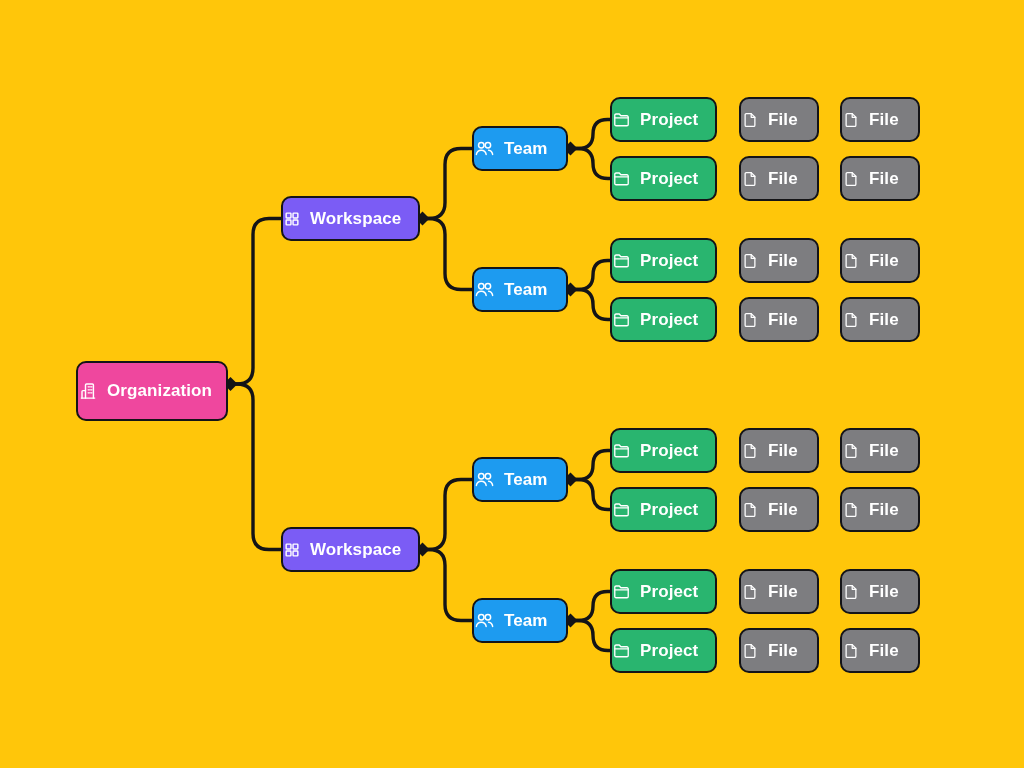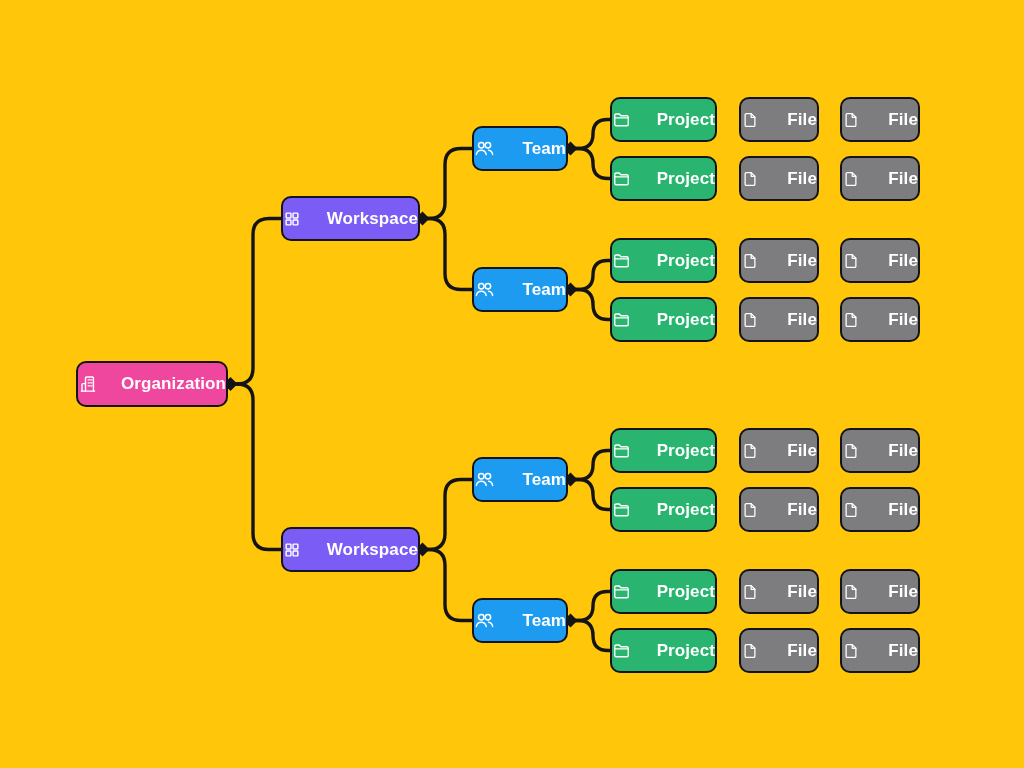--- a/index.html
+++ b/index.html
@@ -24,21 +24,21 @@
   #edge-layer path.edge {
     fill: none;
     stroke-width: 3.4;
     stroke-linecap: round;
   }
   .node {
     position: absolute;
     box-sizing: border-box;
     display: flex;
     align-items: center;
-    justify-content: space-between;
+    justify-content: flex-start;
     gap: 9px;
     border-radius: 10px;
     border: 2.6px solid;
     color: #ffffff;
     font-weight: 700;
     font-size: 17px;
     letter-spacing: 0.1px;
     cursor: default;
     user-select: none;
   }
@@ -75,21 +75,21 @@
       <path class="edge" d="M 568 620.5 H 578 Q 593 620.5 593 635.5 V 635.5 Q 593 650.5 608 650.5 H 610" stroke="#141417"></path>
       <polygon points="223.5,384 230.5,377 237.5,384 230.5,391" fill="#141417"></polygon>
       <polygon points="415.5,218.5 422.5,211.5 429.5,218.5 422.5,225.5" fill="#141417"></polygon>
       <polygon points="415.5,549.5 422.5,542.5 429.5,549.5 422.5,556.5" fill="#141417"></polygon>
       <polygon points="563.5,148.5 570.5,141.5 577.5,148.5 570.5,155.5" fill="#141417"></polygon>
       <polygon points="563.5,289.5 570.5,282.5 577.5,289.5 570.5,296.5" fill="#141417"></polygon>
       <polygon points="563.5,479.5 570.5,472.5 577.5,479.5 570.5,486.5" fill="#141417"></polygon>
       <polygon points="563.5,620.5 570.5,613.5 577.5,620.5 570.5,627.5" fill="#141417"></polygon>
     </svg>
   <div id="nodes">
-      <div class="node" style="left: 76px; top: 361px; width: 152px; height: 46px; background: rgb(239, 71, 158); border-color: rgb(20, 20, 23); color: rgb(255, 255, 255);">
+      <div class="node" style="left: 76px; top: 361px; width: 152px; height: 60px; background: rgb(239, 71, 158); border-color: rgb(20, 20, 23); color: rgb(255, 255, 255);">
     <span class="icon">
           <svg width="20" height="20" viewBox="0 0 24 24" fill="none" stroke="#fff" stroke-width="1.7" stroke-linecap="round" stroke-linejoin="round">
             <path d="M9 20.5V4.7A1.2 1.2 0 0 1 10.2 3.5h7.1a1.2 1.2 0 0 1 1.2 1.2v15.8"></path>
             <path d="M9 11.5H6a1.2 1.2 0 0 0-1.2 1.2v7.8"></path>
             <path d="M4 20.5h16"></path>
             <path d="M12.2 7h1.5M15.2 7h1.5M12.2 10.6h1.5M15.2 10.6h1.5M12.2 14.2h1.5M15.2 14.2h1.5"></path>
           </svg>
         </span>
     <span class="label">Organization</span>
   </div>

